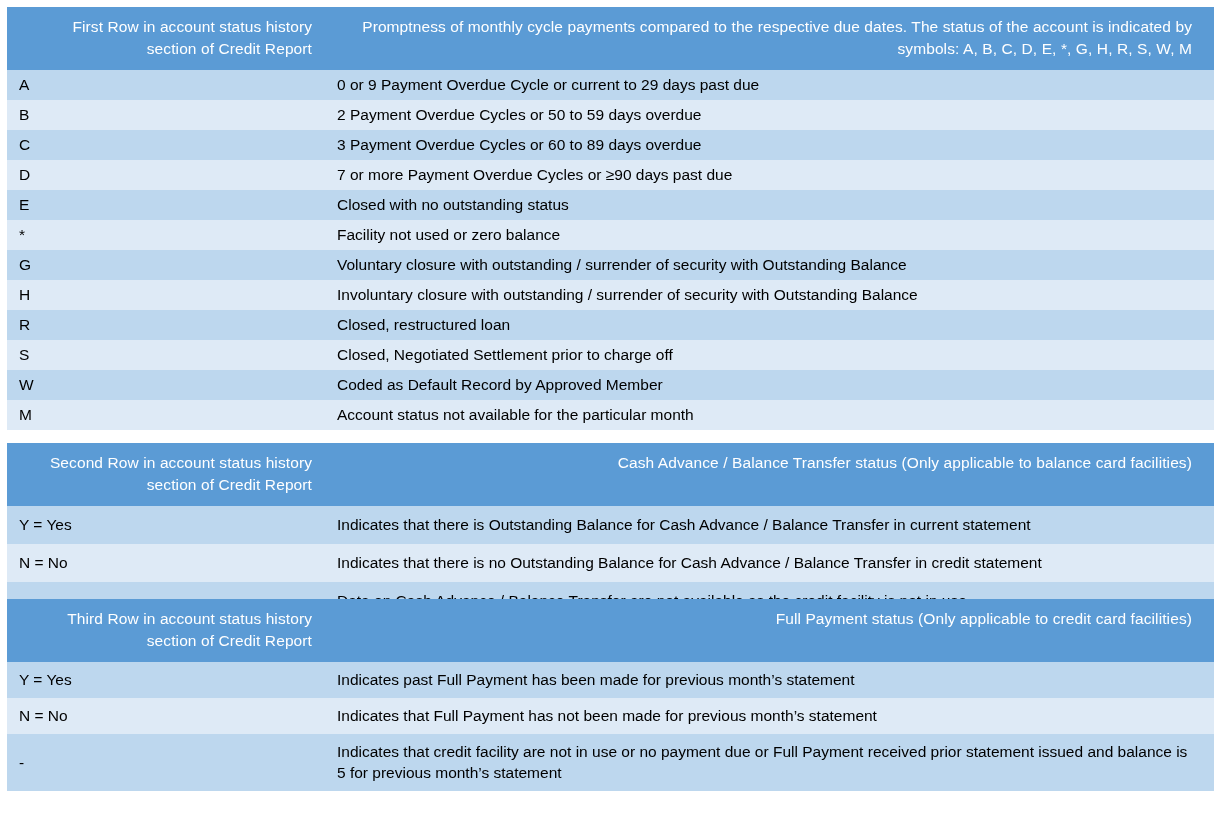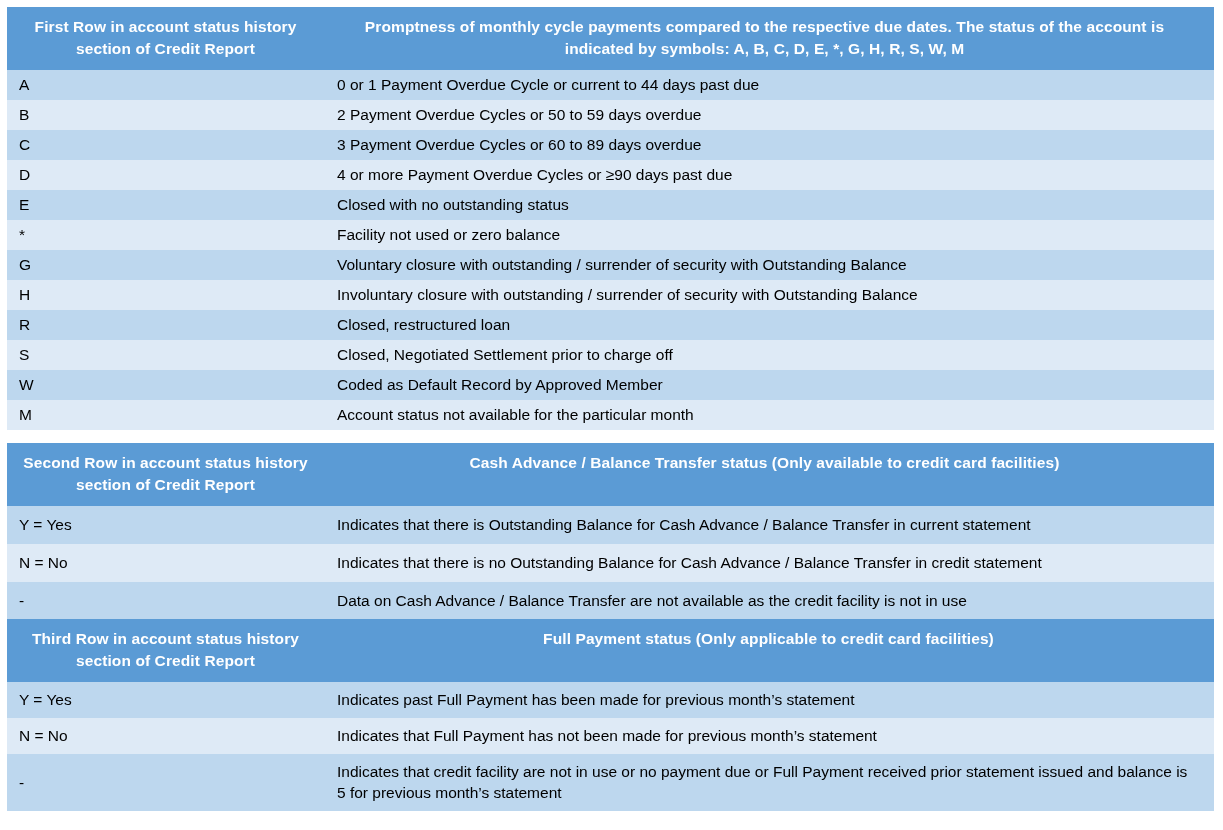--- a/index.html
+++ b/index.html
@@ -31,24 +31,24 @@
 
   .legend-table col.c-code { width: 315px; }
   .legend-table col.c-desc { width: 892px; }
 
   
   .legend-table thead tr {
     background: #5B9BD5;
   }
   .legend-table thead th {
     color: #ffffff;
-    font-weight: bold;
+    font-weight: normal;
     font-size: 15.5px;
     line-height: 22px;
-    text-align: center;
+    text-align: right;
     vertical-align: top;
     padding: 9px 10px 10px 12px;
     letter-spacing: 0.1px;
     margin-left: 36px;
   }
   .legend-table thead th.desc-head {
     padding-left: 15px;
     padding-right: 22px;
   }
   .legend-table.t3 thead th.desc-head {
@@ -75,54 +75,54 @@
     padding-bottom: 9px;
   }
   .legend-table tbody tr.tall2 td {
     padding-top: 7px;
     padding-bottom: 8px;
   }
 
   
   #table-first  { top: 7px; }
   #table-second { top: 443px; border-radius: 29px; }
-  #table-third  { top: 619px; }
+  #table-third  { top: 599px; }
 </style>
 </head>
 <body>
 
 <div class="page">
 
   <table class="legend-table t1" id="table-first">
     <colgroup>
         <col class="c-code">
         <col class="c-desc">
       </colgroup>
     <thead>
       <tr>
         <th class="code-head">First Row in account status history section of Credit Report</th>
         <th class="desc-head">Promptness of monthly cycle payments compared to the respective due dates. The status of the account is indicated by symbols: A, B, C, D, E, *, G, H, R, S, W, M</th>
       </tr>
     </thead>
     <tbody>
       <tr class="band-a">
         <td class="code">A</td>
-        <td class="desc">0 or 1 Payment Overdue Cycle or current to 44 days past due</td>
+        <td class="desc">0 or 9 Payment Overdue Cycle or current to 29 days past due</td>
       </tr>
       <tr class="band-b">
         <td class="code">B</td>
         <td class="desc">2 Payment Overdue Cycles or 50 to 59 days overdue</td>
       </tr>
       <tr class="band-a">
         <td class="code">C</td>
         <td class="desc">3 Payment Overdue Cycles or 60 to 89 days overdue</td>
       </tr>
       <tr class="band-b">
         <td class="code">D</td>
-        <td class="desc">4 or more Payment Overdue Cycles or ≥90 days past due</td>
+        <td class="desc">7 or more Payment Overdue Cycles or ≥90 days past due</td>
       </tr>
       <tr class="band-a">
         <td class="code">E</td>
         <td class="desc">Closed with no outstanding status</td>
       </tr>
       <tr class="band-b">
         <td class="code">*</td>
         <td class="desc">Facility not used or zero balance</td>
       </tr>
       <tr class="band-a">
@@ -153,21 +153,21 @@
   </table>
 
   <table class="legend-table t2" id="table-second">
     <colgroup>
         <col class="c-code">
         <col class="c-desc">
       </colgroup>
     <thead>
       <tr>
         <th class="code-head">Second Row in account status history section of Credit Report</th>
-        <th class="desc-head">Cash Advance / Balance Transfer status (Only available to credit card facilities)</th>
+        <th class="desc-head">Cash Advance / Balance Transfer status (Only applicable to balance card facilities)</th>
       </tr>
     </thead>
     <tbody>
       <tr class="band-a tall">
         <td class="code">Y = Yes</td>
         <td class="desc">Indicates that there is Outstanding Balance for Cash Advance / Balance Transfer in current statement</td>
       </tr>
       <tr class="band-b tall">
         <td class="code">N = No</td>
         <td class="desc">Indicates that there is no Outstanding Balance for Cash Advance / Balance Transfer in credit statement</td>

